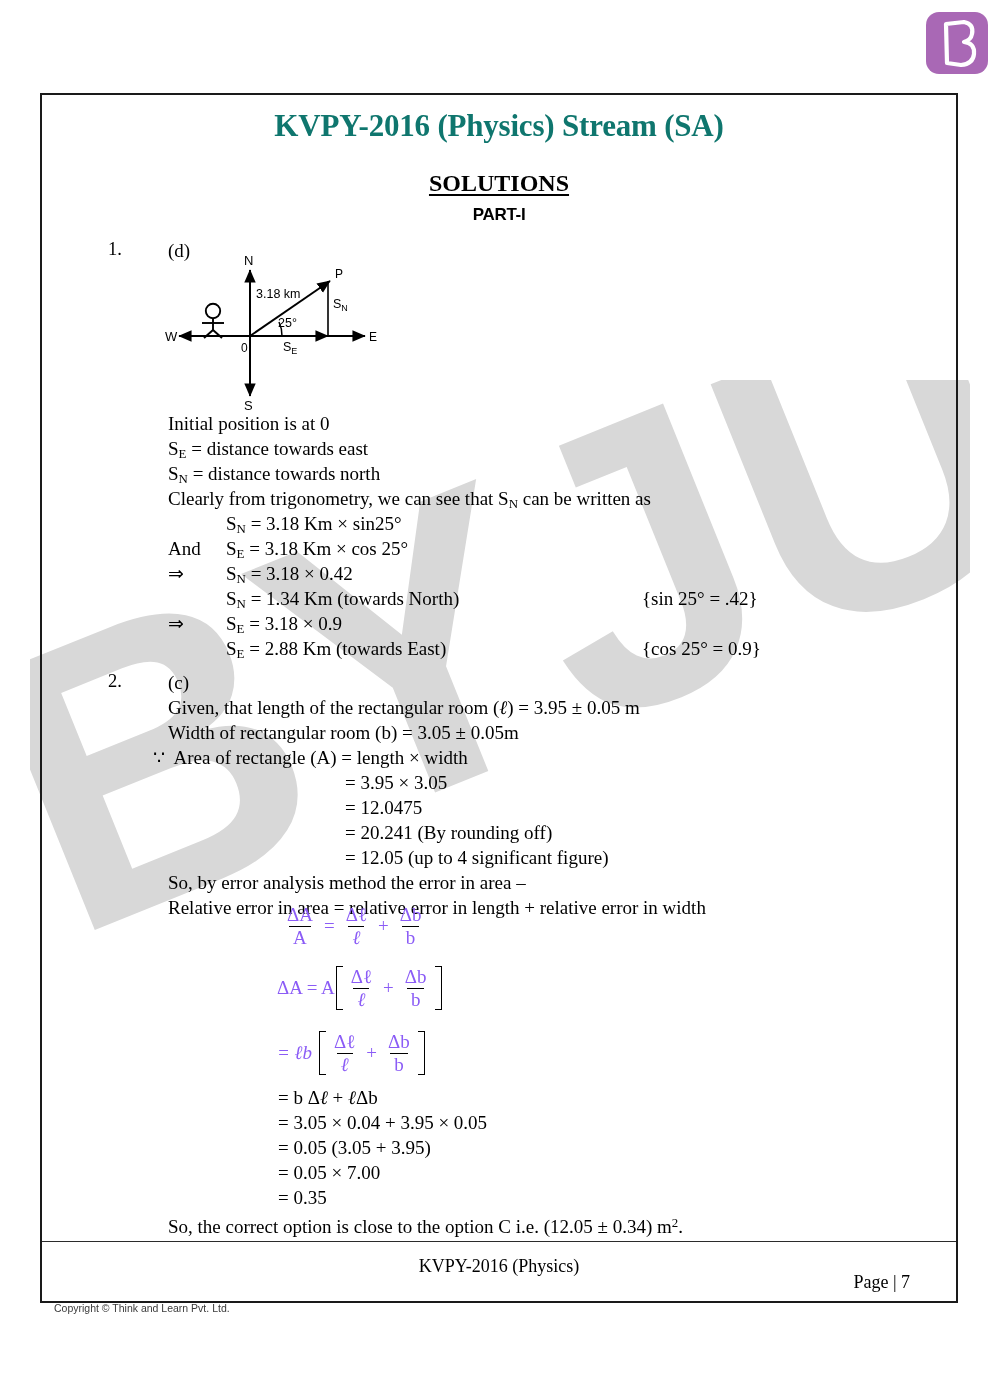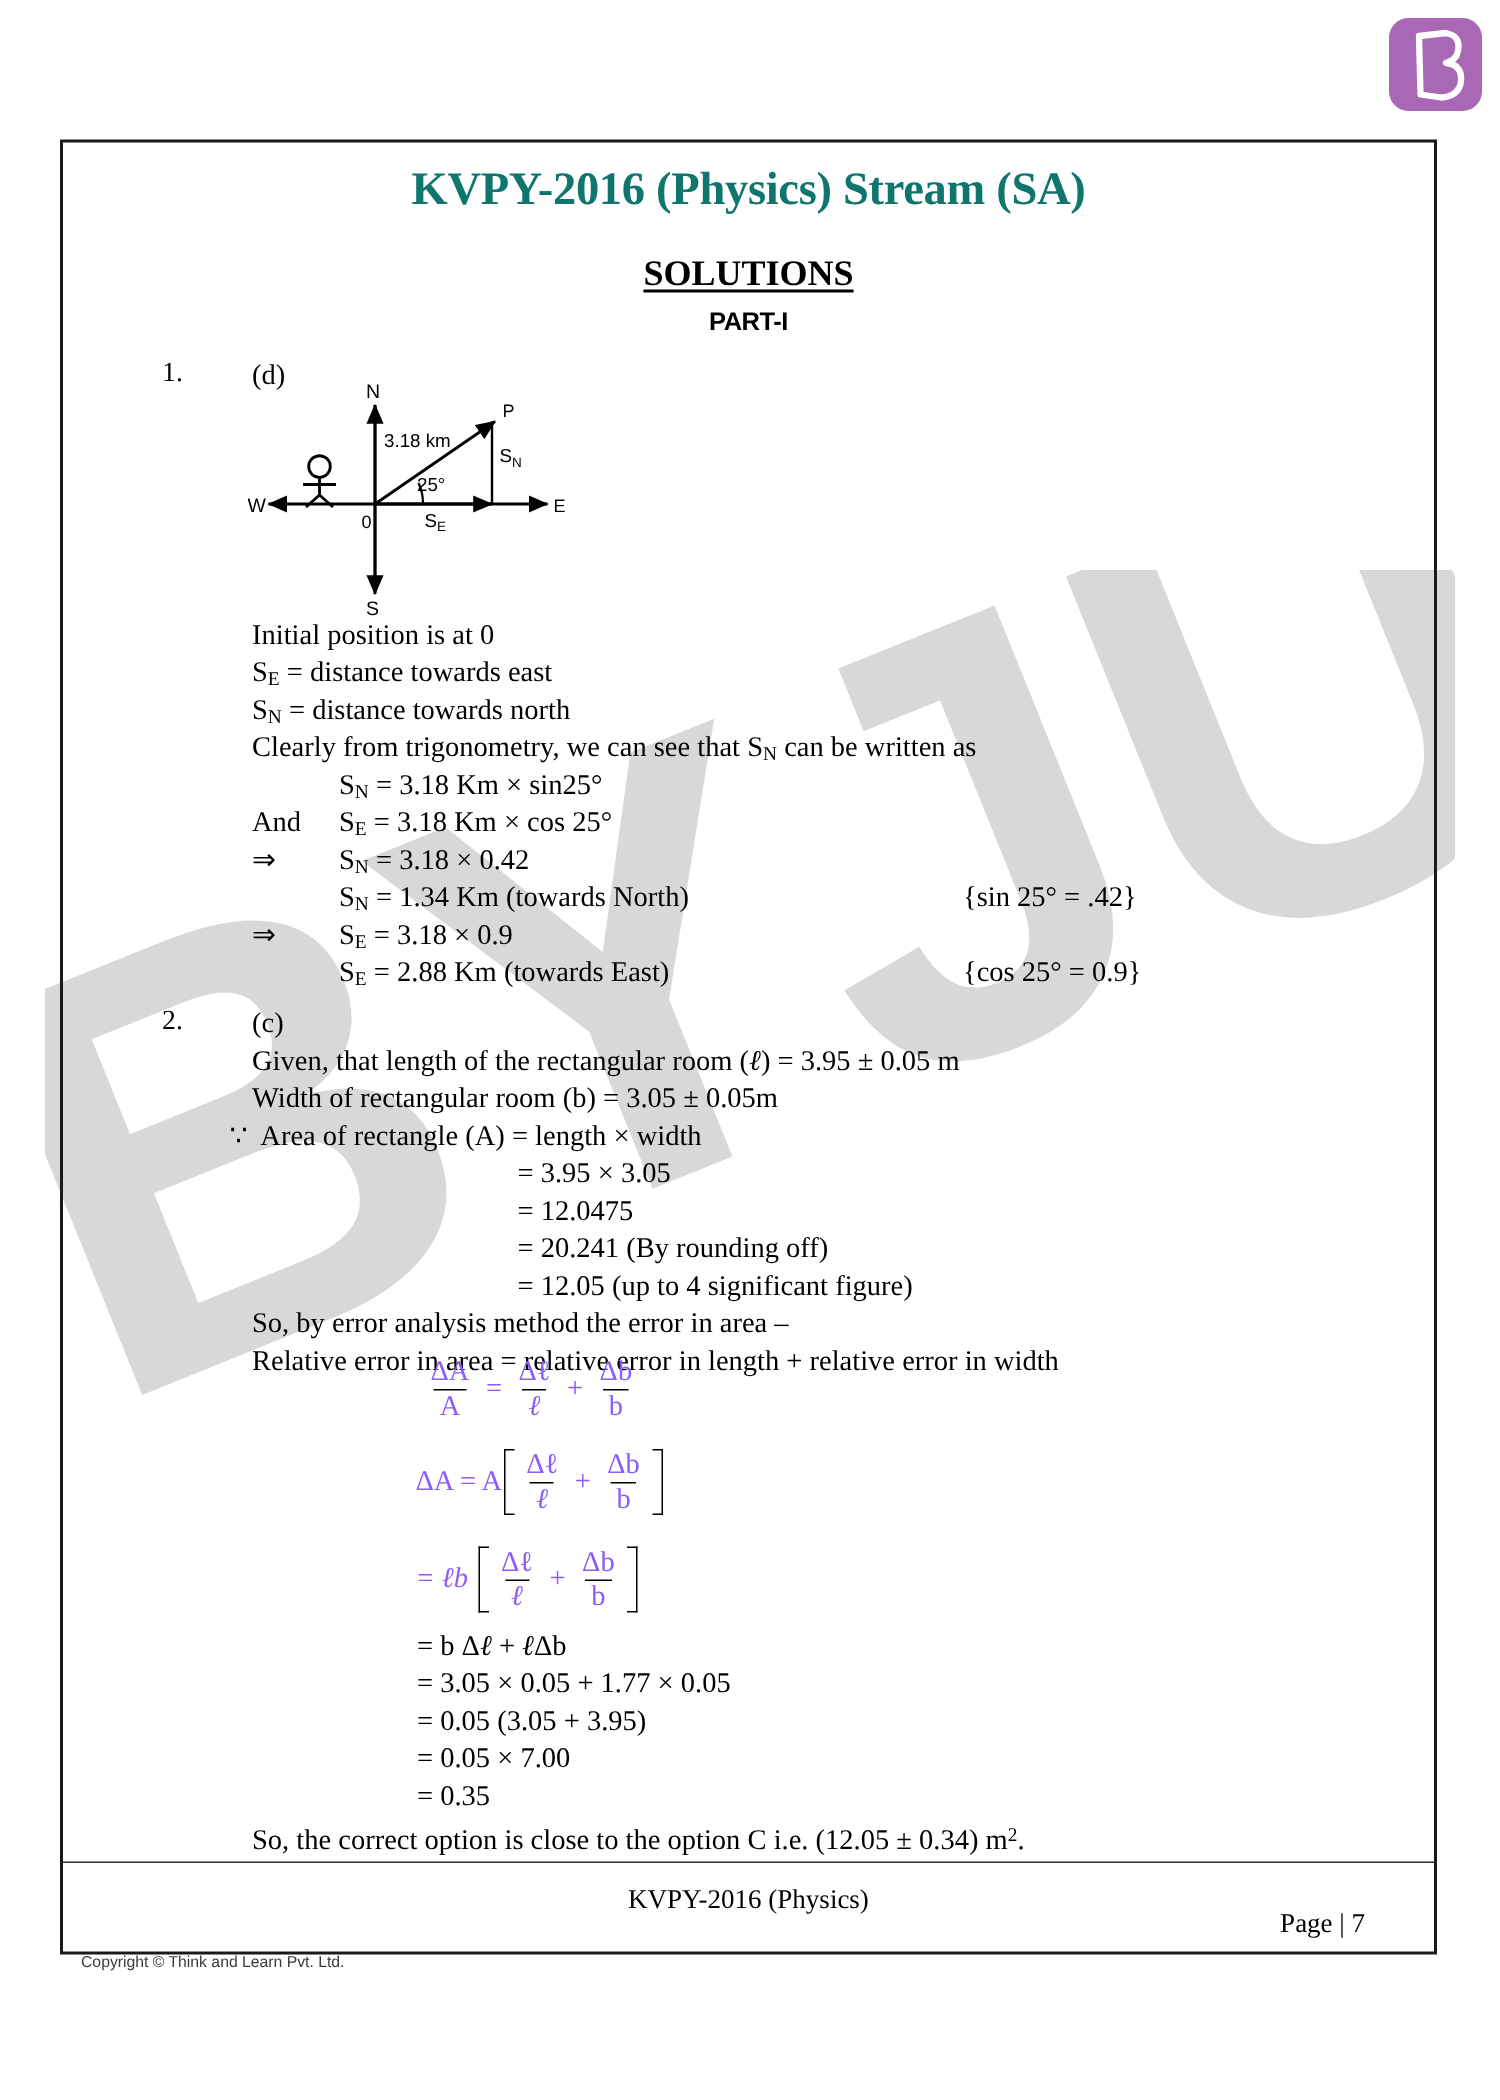--- a/index.html
+++ b/index.html
@@ -345,21 +345,21 @@
     <span class="frac">
       <span class="num">Δb</span>
       <span class="den">b</span>
     </span>
     <span class="brk">
         <span class="brk-r"></span>
       </span>
   </div>
 
   <div class="txt" style="left:238px; top:992px;text-align:center;">= b Δ<span class="ell">ℓ</span> + <span class="ell">ℓ</span>Δb</div>
-  <div class="txt" style="left:238px; top:1017px;">= 3.05 × 0.05 + 1.77 × 0.05</div>
+  <div class="txt" style="left:238px; top:1017px;">= 3.05 × 0.04 + 3.95 × 0.05</div>
   <div class="txt" style="left:238px; top:1042px;">= 0.05 (3.05 + 3.95)</div>
   <div class="txt" style="left:238px; top:1067px;">= 0.05 × 7.00</div>
   <div class="txt" style="left:238px; top:1092px;">= 0.35</div>
   <div class="txt" style="left:128px; top:1117px;">So, the correct option is close to the option C i.e. (12.05 ± 0.34) m<sup>2</sup>.</div>
 
   <div id="footer-rule"></div>
   <div id="footer-center">KVPY-2016 (Physics)</div>
   <div id="footer-page">Page | 7</div>
 
 </div>

